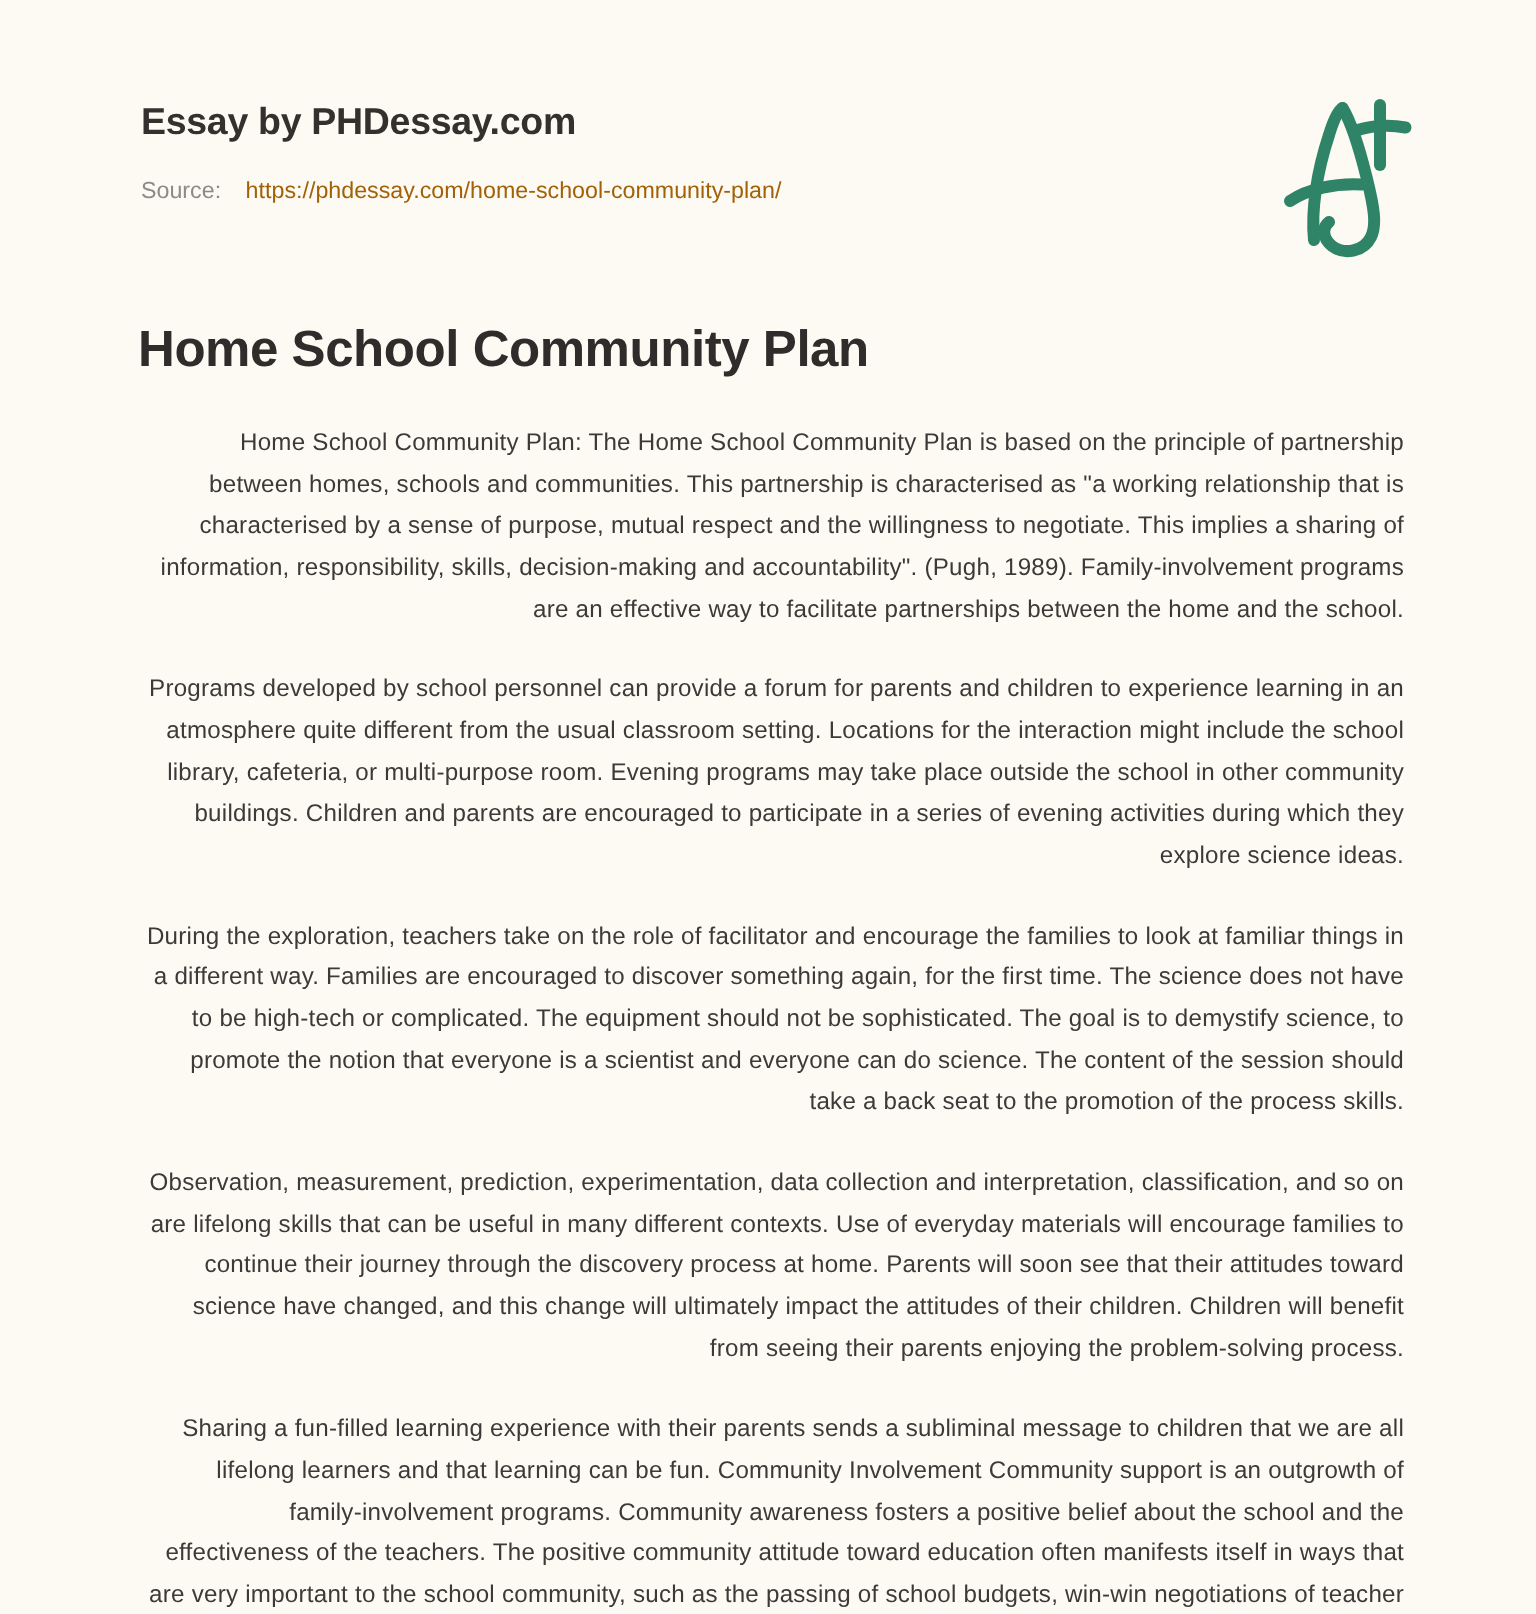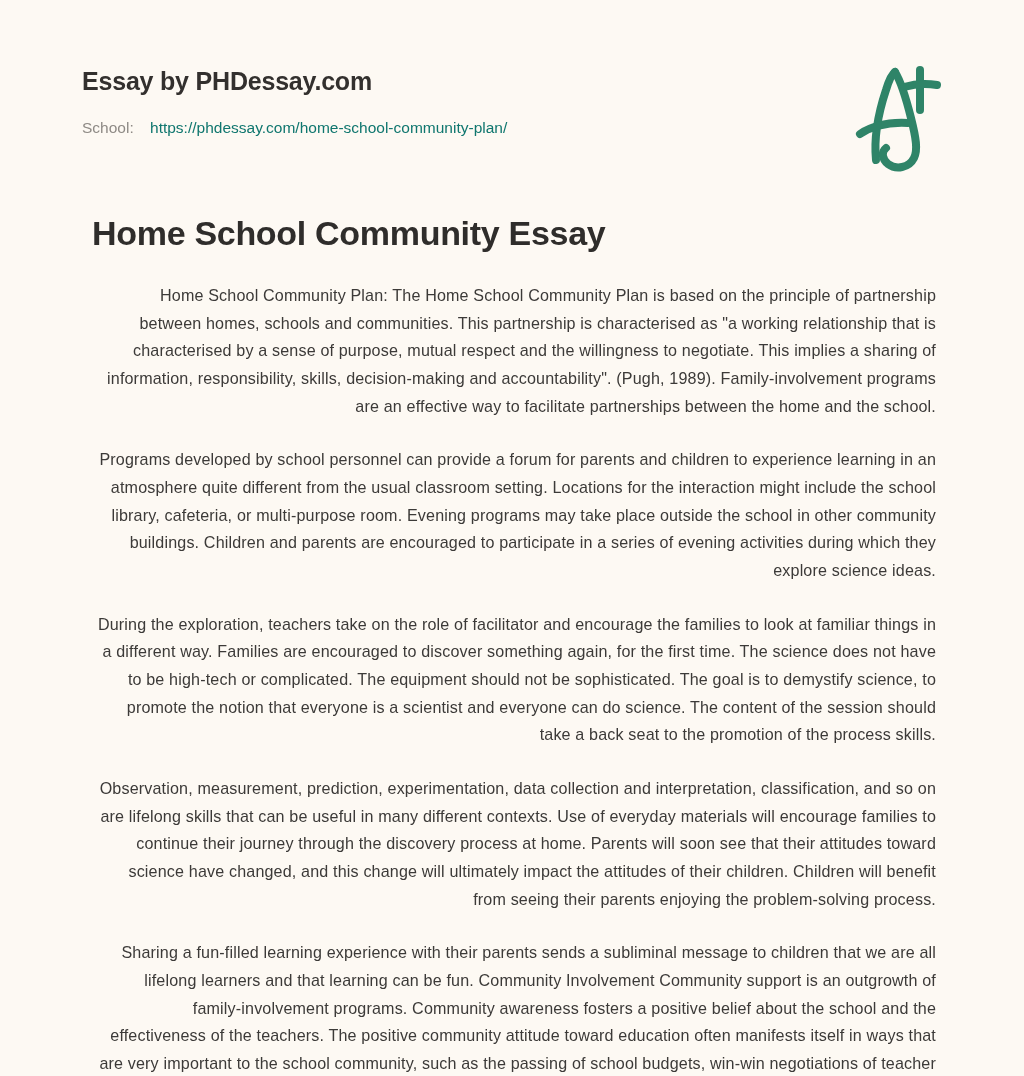--- a/index.html
+++ b/index.html
@@ -19,21 +19,21 @@
     position: relative;
     width: 1024px;
     height: 1076px;
     background: #fdf9f3;
     box-sizing: border-box;
   }
 
   
   .header {
     position: absolute;
-    left: 82px;
+    left: 94px;
     top: 66px;
     right: 80px;
   }
   .brand-title {
     font-size: 25px;
     font-weight: bold;
     color: #33302e;
     letter-spacing: -0.2px;
     margin: 0;
     line-height: 1.2;
@@ -42,21 +42,21 @@
     margin-top: 22px;
     font-size: 15.5px;
     color: #8e8a85;
     line-height: 1.3;
     white-space: nowrap;
   }
   .source-label {
     color: #8e8a85;
   }
   .source-url {
-    color: #0f766e;
+    color: #a16207;
     text-decoration: none;
     padding-left: 12px;
   }
 
   
   .logo {
     position: absolute;
     right: 78px;
     top: 56px;
     width: 112px;
@@ -101,21 +101,21 @@
   }
 </style>
 </head>
 <body>
 
 <div class="page">
 
   <div class="header">
     <h1 class="brand-title">Essay by PHDessay.com</h1>
     <div class="source-line">
-      <span class="source-label">School:</span>
+      <span class="source-label">Source:</span>
       <a class="source-url" href="#">https://phdessay.com/home-school-community-plan/</a>
     </div>
   </div>
 
   <div class="logo">
     <svg viewBox="0 0 112 118" xmlns="http://www.w3.org/2000/svg">
       <g fill="none" stroke="#2f8468" stroke-linecap="round" stroke-linejoin="round">
 
         <path d="M42 104 C 40 84, 44 58, 52 34 C 55 24, 58 18, 61 16" stroke-width="8"></path>
 
@@ -124,21 +124,21 @@
 
         <path d="M26 78 C 38 70, 56 66, 74 67" stroke-width="8"></path>
 
         <path d="M86 14 C 86 28, 86 42, 86 54" stroke-width="8"></path>
 
         <path d="M70 31 C 80 28, 92 27, 103 29" stroke-width="8"></path>
       </g>
     </svg>
   </div>
 
-  <h2 class="doc-title">Home School Community Essay</h2>
+  <h2 class="doc-title">Home School Community Plan</h2>
 
   <div class="body-content">
     <p>Home School Community Plan: The Home School Community Plan is based on the principle of partnership between homes, schools and communities. This partnership is characterised as "a working relationship that is characterised by a sense of purpose, mutual respect and the willingness to negotiate. This implies a sharing of information, responsibility, skills, decision-making and accountability". (Pugh, 1989). Family-involvement programs are an effective way to facilitate partnerships between the home and the school.</p>
     <p>Programs developed by school personnel can provide a forum for parents and children to experience learning in an atmosphere quite different from the usual classroom setting. Locations for the interaction might include the school library, cafeteria, or multi-purpose room. Evening programs may take place outside the school in other community buildings. Children and parents are encouraged to participate in a series of evening activities during which they explore science ideas.</p>
     <p>During the exploration, teachers take on the role of facilitator and encourage the families to look at familiar things in a different way. Families are encouraged to discover something again, for the first time. The science does not have to be high-tech or complicated. The equipment should not be sophisticated. The goal is to demystify science, to promote the notion that everyone is a scientist and everyone can do science. The content of the session should take a back seat to the promotion of the process skills.</p>
     <p>Observation, measurement, prediction, experimentation, data collection and interpretation, classification, and so on are lifelong skills that can be useful in many different contexts. Use of everyday materials will encourage families to continue their journey through the discovery process at home. Parents will soon see that their attitudes toward science have changed, and this change will ultimately impact the attitudes of their children. Children will benefit from seeing their parents enjoying the problem-solving process.</p>
     <p>Sharing a fun-filled learning experience with their parents sends a subliminal message to children that we are all lifelong learners and that learning can be fun. Community Involvement Community support is an outgrowth of family-involvement programs. Community awareness fosters a positive belief about the school and the effectiveness of the teachers. The positive community attitude toward education often manifests itself in ways that are very important to the school community, such as the passing of school budgets, win-win negotiations of teacher contracts, and the public's feeling of pride in the municipality.</p>
 
   </div>
 

